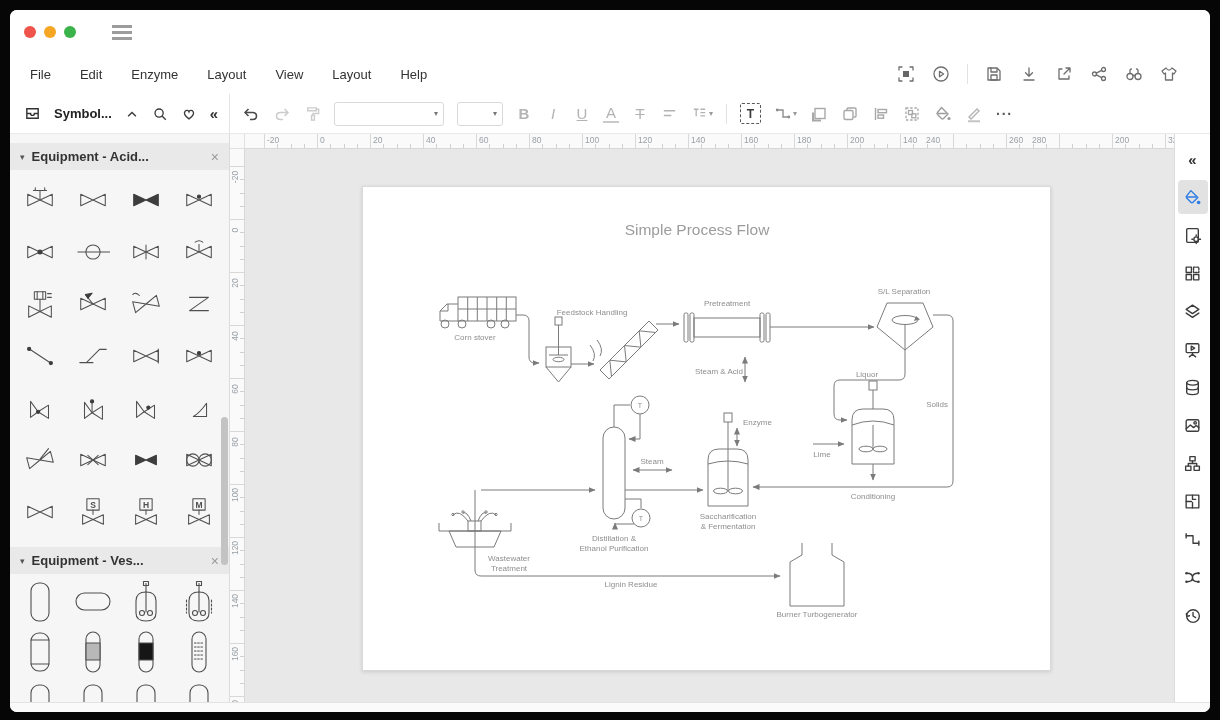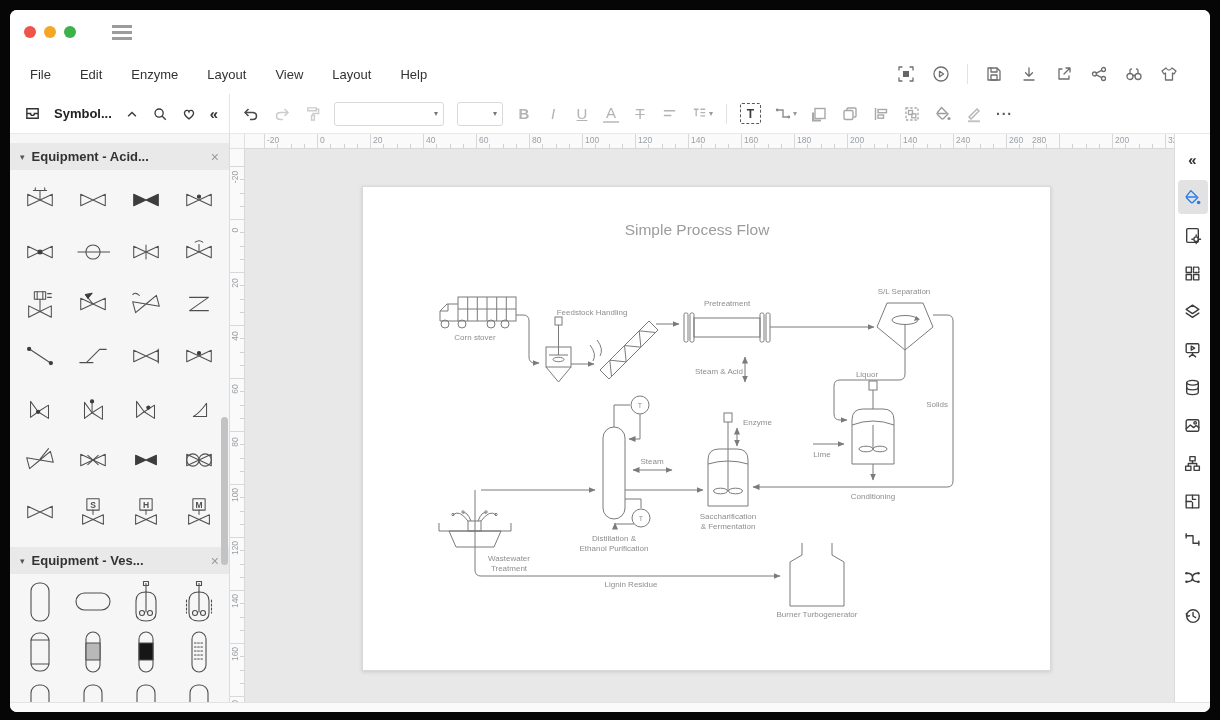--- a/index.html
+++ b/index.html
@@ -629,21 +629,21 @@
           <div class="tick-label-h" style="left:605px">200</div>
           <div class="tick-minor-h" style="left:615.3px"></div>
           <div class="tick-minor-h" style="left:628.5px"></div>
           <div class="tick-minor-h" style="left:641.8px"></div>
           <div class="tick-major-h" style="left:655px"></div>
           <div class="tick-label-h" style="left:658px">140</div>
           <div class="tick-minor-h" style="left:668.3px"></div>
           <div class="tick-minor-h" style="left:681.5px"></div>
           <div class="tick-minor-h" style="left:694.8px"></div>
           <div class="tick-major-h" style="left:708px"></div>
-          <div class="tick-label-h" style="left:711px">240</div>
+          <div class="tick-label-h" style="left:681px">240</div>
           <div class="tick-minor-h" style="left:721.3px"></div>
           <div class="tick-minor-h" style="left:734.5px"></div>
           <div class="tick-minor-h" style="left:747.8px"></div>
           <div class="tick-major-h" style="left:761px"></div>
           <div class="tick-label-h" style="left:764px">260</div>
           <div class="tick-minor-h" style="left:774.3px"></div>
           <div class="tick-minor-h" style="left:787.5px"></div>
           <div class="tick-minor-h" style="left:800.8px"></div>
           <div class="tick-major-h" style="left:814px"></div>
           <div class="tick-label-h" style="left:787px">280</div>

